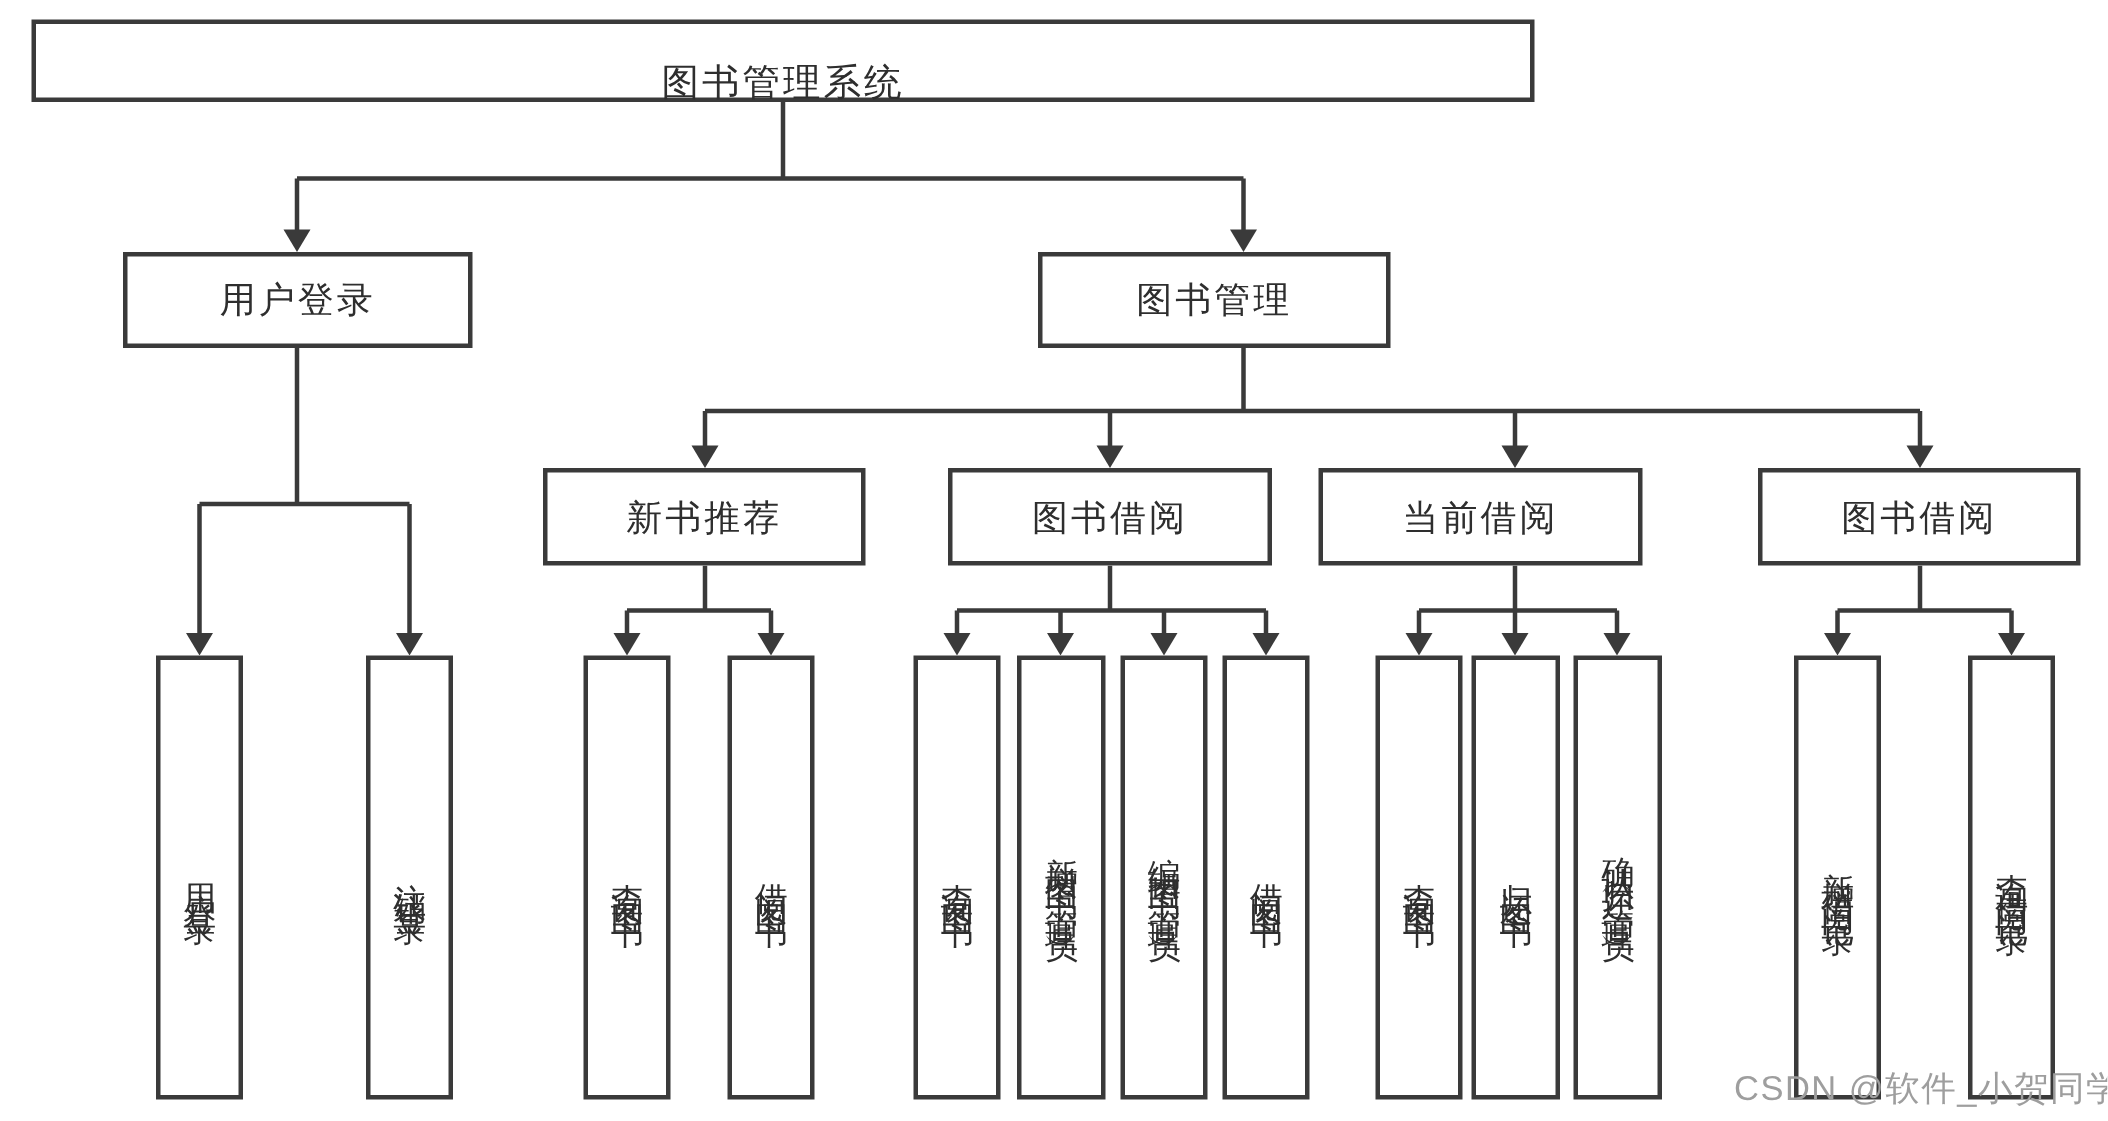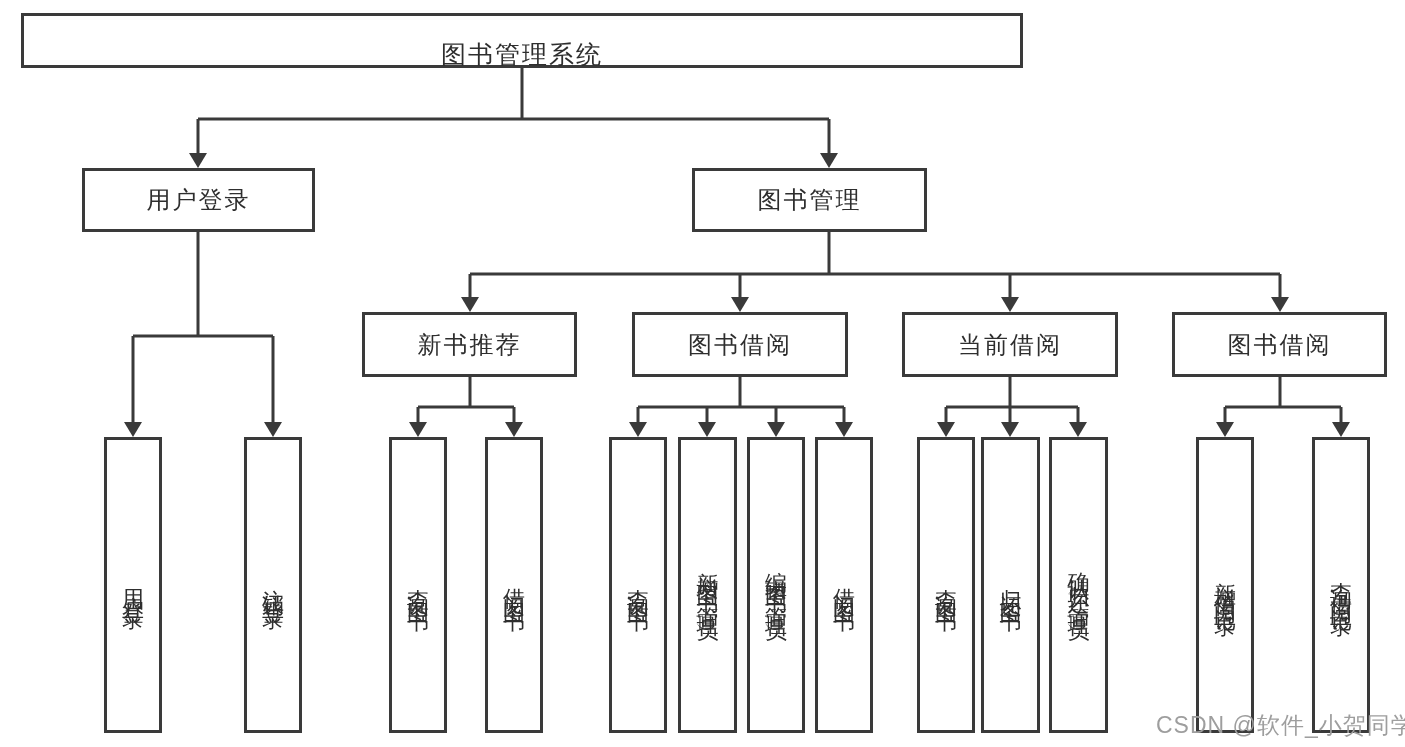--- a/index.html
+++ b/index.html
@@ -106,21 +106,21 @@
   <div class="box" style="left:692px;top:168px;width:235px;height:64px">
     <span class="hlabel">图书管理</span>
   </div>
 
   <div class="box" style="left:362px;top:312px;width:215px;height:65px">
     <span class="hlabel">新书推荐</span>
   </div>
   <div class="box" style="left:632px;top:312px;width:216px;height:65px">
     <span class="hlabel">图书借阅</span>
   </div>
-  <div class="box" style="left:902px;top:312px;width:216px;height:65px">
+  <div class="box" style="left:879px;top:312px;width:216px;height:65px">
     <span class="hlabel">当前借阅</span>
   </div>
   <div class="box" style="left:1172px;top:312px;width:215px;height:65px">
     <span class="hlabel">图书借阅</span>
   </div>
 
   <div class="box leaf" style="left:104px;top:437px;width:58px;height:296px">
     <span class="vtext">用户登录</span>
   </div>
   <div class="box leaf" style="left:244px;top:437px;width:58px;height:296px">

